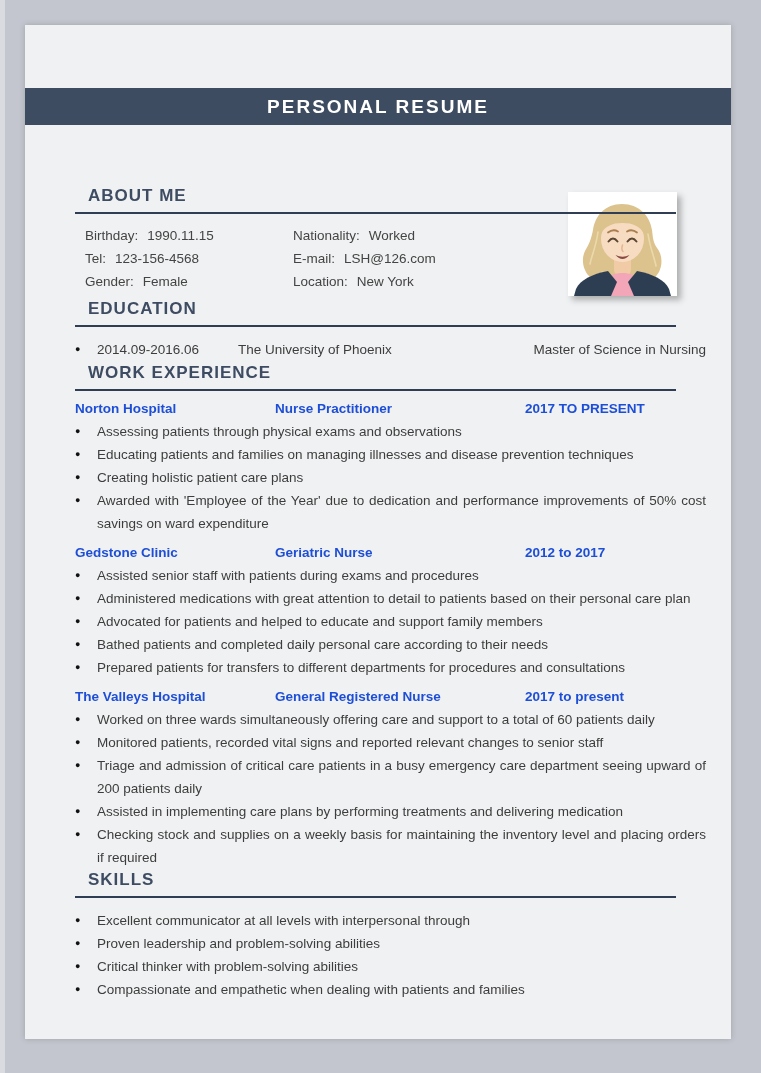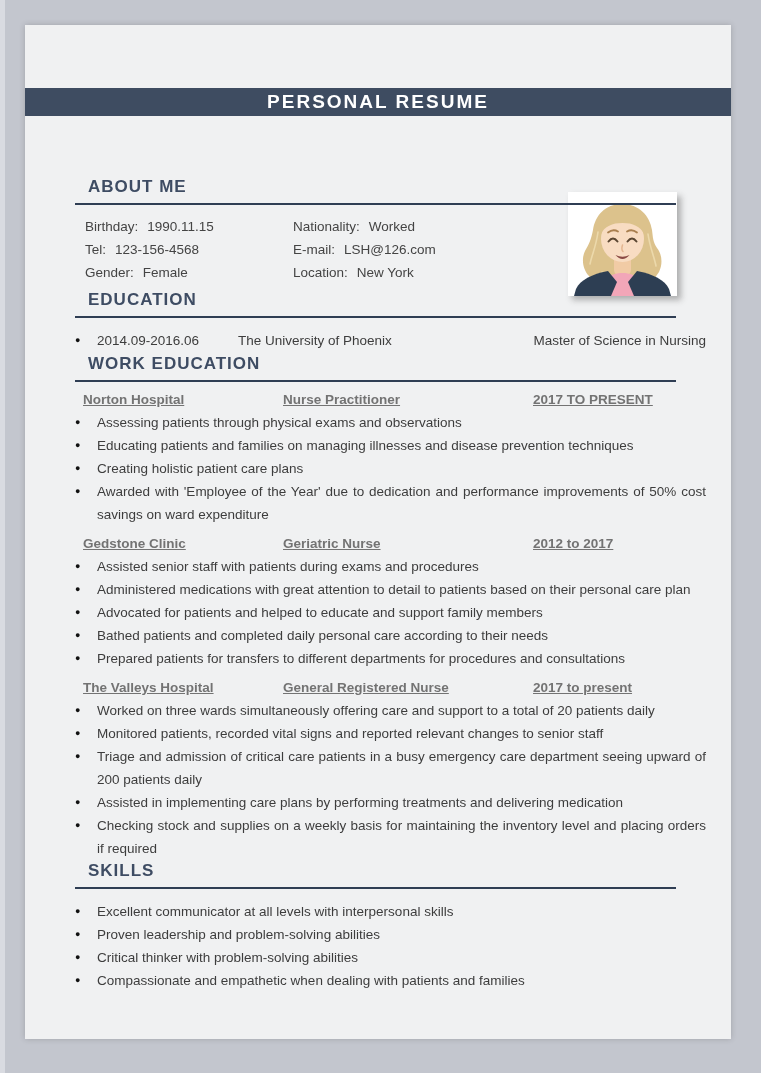--- a/index.html
+++ b/index.html
@@ -1,21 +1,21 @@
 <!DOCTYPE html>
 <html><head>
 <meta charset="utf-8">
 <style>
   html,body{margin:0;padding:0;}
   body{width:761px;height:1073px;font-family:"Liberation Sans",sans-serif;}
   .frame{position:relative;width:761px;height:1073px;
          background:linear-gradient(90deg,#d9dbe1 0,#d9dbe1 5px,#c3c6ce 5px);}
   .page{position:absolute;left:25px;top:25px;width:706px;height:1014px;
         background:#f0f1f2;box-shadow:0 0 6px rgba(0,0,0,.18);overflow:hidden;}
-  .titlebar{margin-top:63px;height:28px;background:#3e4c61;
+  .titlebar{margin-top:63px;height:37px;background:#3e4c61;
             display:flex;align-items:center;justify-content:center;}
   .titlebar .title{color:#ffffff;font-weight:bold;font-size:19px;letter-spacing:2px;}
   .content{position:relative;padding:60px 25px 0 50px;}
   h2.sec{color:#3e4c63;font-size:17px;font-weight:bold;letter-spacing:1px;
          margin:0 0 0 13px;line-height:22px;}
   .rule{height:2px;background:#2f3e54;width:601px;margin-top:5px;}
   
   .info-grid{display:grid;grid-template-columns:208px auto;width:420px;
              margin:10px 0 0 10px;line-height:23px;font-size:13.5px;color:#444444;}
   .field{display:flex;}
@@ -26,21 +26,21 @@
          box-shadow:4px 4px 6px rgba(50,50,50,.35);}
   
   .sec-edu h2{margin-top:5px;}
   .edu-row{display:flex;margin-top:11px;font-size:13.5px;color:#3d3d3d;line-height:23px;position:relative;padding-left:22px;}
   .edu-row::before{content:"●";position:absolute;left:0;top:0;font-size:9px;line-height:23px;color:#111;}
   .edu-row .period{width:141px;}
   .edu-row .school{flex:1;}
   .edu-row .degree{text-align:right;}
   
   .sec-work h2{margin-top:1px;}
-  .job-header{display:flex;margin:6px 0 0 8px;font-size:13.5px;font-weight:bold;color:#737373;line-height:23px;text-decoration:underline;}
+  .job-header{display:flex;margin:6px 0 0 0;font-size:13.5px;font-weight:bold;color:#1d4ed8;line-height:23px;}
   .job-header .company{width:200px;}
   .job-header .role{width:250px;}
   .job-header .period{flex:1;}
   ul.bullets{list-style:none;margin:0;padding:0;font-size:13.5px;color:#3d3d3d;line-height:23px;}
   ul.bullets li{position:relative;padding-left:22px;}
   ul.bullets.justify li{text-align:justify;}
   ul.bullets li::before{content:"●";position:absolute;left:0;top:0;font-size:9px;line-height:23px;color:#111;} .gap7{margin-top:7px;}
   
   .sec-skills h2{margin-top:0;}
   .sec-skills ul{margin-top:11px;}
@@ -122,21 +122,21 @@
         <h2 class="sec">EDUCATION</h2>
         <div class="rule"></div>
         <div class="edu-row">
           <span class="period">2014.09-2016.06</span>
           <span class="school">The University of Phoenix</span>
           <span class="degree">Master of Science in Nursing</span>
         </div>
       </div>
 
       <div class="sec-work">
-        <h2 class="sec">WORK EDUCATION</h2>
+        <h2 class="sec">WORK EXPERIENCE</h2>
         <div class="rule"></div>
 
         <div>
           <div class="job-header">
             <span class="company">Norton Hospital</span>
             <span class="role">Nurse Practitioner</span>
             <span class="period">2017 TO PRESENT</span>
           </div>
           <ul class="bullets justify">
             <li>Assessing patients through physical exams and observations</li>
@@ -161,34 +161,34 @@
           </ul>
         </div>
 
         <div>
           <div class="job-header">
             <span class="company">The Valleys Hospital</span>
             <span class="role">General Registered Nurse</span>
             <span class="period">2017 to present</span>
           </div>
           <ul class="bullets justify gap7">
-            <li>Worked on three wards simultaneously offering care and support to a total of 20 patients daily</li>
+            <li>Worked on three wards simultaneously offering care and support to a total of 60 patients daily</li>
             <li>Monitored patients, recorded vital signs and reported relevant changes to senior staff</li>
             <li>Triage and admission of critical care patients in a busy emergency care department seeing upward of 200 patients daily</li>
             <li>Assisted in implementing care plans by performing treatments and delivering medication</li>
             <li>Checking stock and supplies on a weekly basis for maintaining the inventory level and placing orders if required</li>
           </ul>
         </div>
       </div>
 
       <div class="sec-skills">
         <h2 class="sec">SKILLS</h2>
         <div class="rule"></div>
         <ul class="bullets">
-          <li>Excellent communicator at all levels with interpersonal skills</li>
+          <li>Excellent communicator at all levels with interpersonal through</li>
           <li>Proven leadership and problem-solving abilities</li>
           <li>Critical thinker with problem-solving abilities</li>
           <li>Compassionate and empathetic when dealing with patients and families</li>
         </ul>
       </div>
 
     </div>
   </div>
 </div>
 

